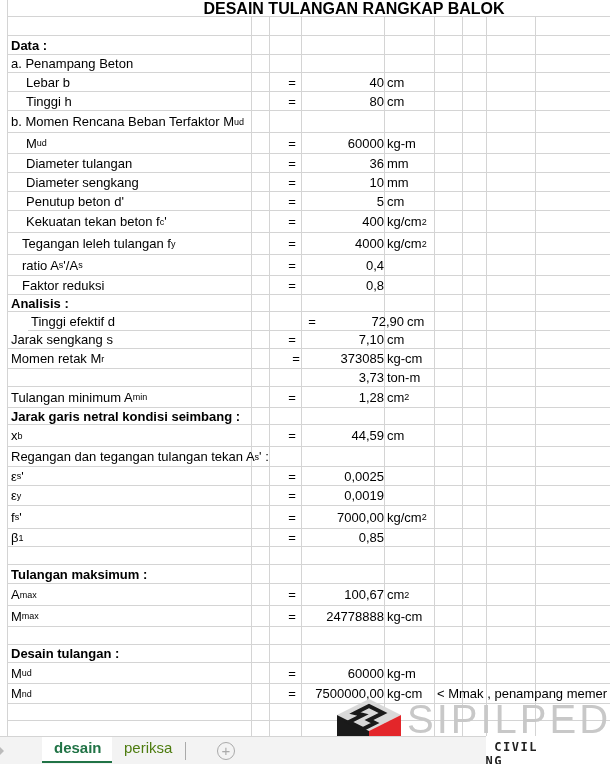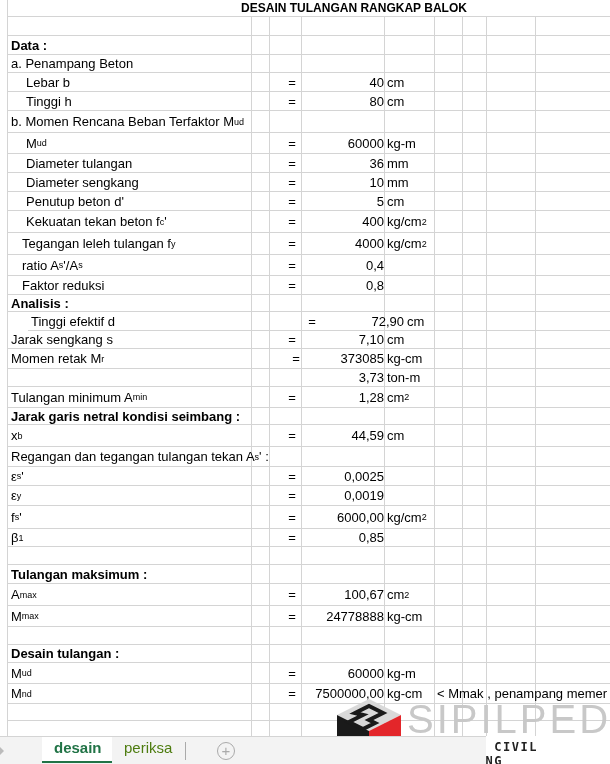--- a/index.html
+++ b/index.html
@@ -1,20 +1,20 @@
 <!DOCTYPE html>
 <html><head>
 <meta charset="utf-8">
 <style>
   html, body { margin:0; padding:0; }
   body { width:610px; height:764px; overflow:hidden; background:#fff; position:relative;
          font-family:"Liberation Sans", sans-serif; }
   .sheet { position:absolute; left:0; top:0; width:610px; height:736px; overflow:hidden; }
   .title { position:absolute; left:8px; top:0; width:602px; height:17px; border-bottom:1px solid #d4d4d4;
-           font-weight:bold; font-size:12px; text-align:center; line-height:17px; color:#000;
+           font-weight:bold; font-size:16px; text-align:center; line-height:17px; color:#000;
            padding-left:90px; box-sizing:border-box; }
   .vline { position:absolute; top:17px; bottom:0; width:1px; background:#d4d4d4; }
   .row { position:absolute; left:8px; width:602px; border-bottom:1px solid #d4d4d4; box-sizing:border-box;
          font-size:13px; color:#000; }
   .cell { position:absolute; top:0; bottom:0; display:flex; align-items:center; white-space:nowrap; }
   .lbl { left:3px; }
   .ind1 { left:18px; }
   .ind2 { left:14px; }
   .eq { left:276px; width:16px; justify-content:center; }
   .eq2 { left:280px; width:16px; justify-content:center; }
@@ -266,21 +266,21 @@
         <div class="cell eq">=</div>
         <div class="cell val">0,0019</div>
       </div>
       <div class="row" style="top: 506px; height: 23px;">
         <div class="cell lbl">
           <span>f</span>
           <sub>s</sub>
           <span>'</span>
         </div>
         <div class="cell eq">=</div>
-        <div class="cell val">6000,00</div>
+        <div class="cell val">7000,00</div>
         <div class="cell unit">
           <span>kg/cm</span>
           <sup>2</sup>
         </div>
       </div>
       <div class="row" style="top: 529px; height: 18px;">
         <div class="cell lbl">
           <span>β</span>
           <sub>1</sub>
         </div>

